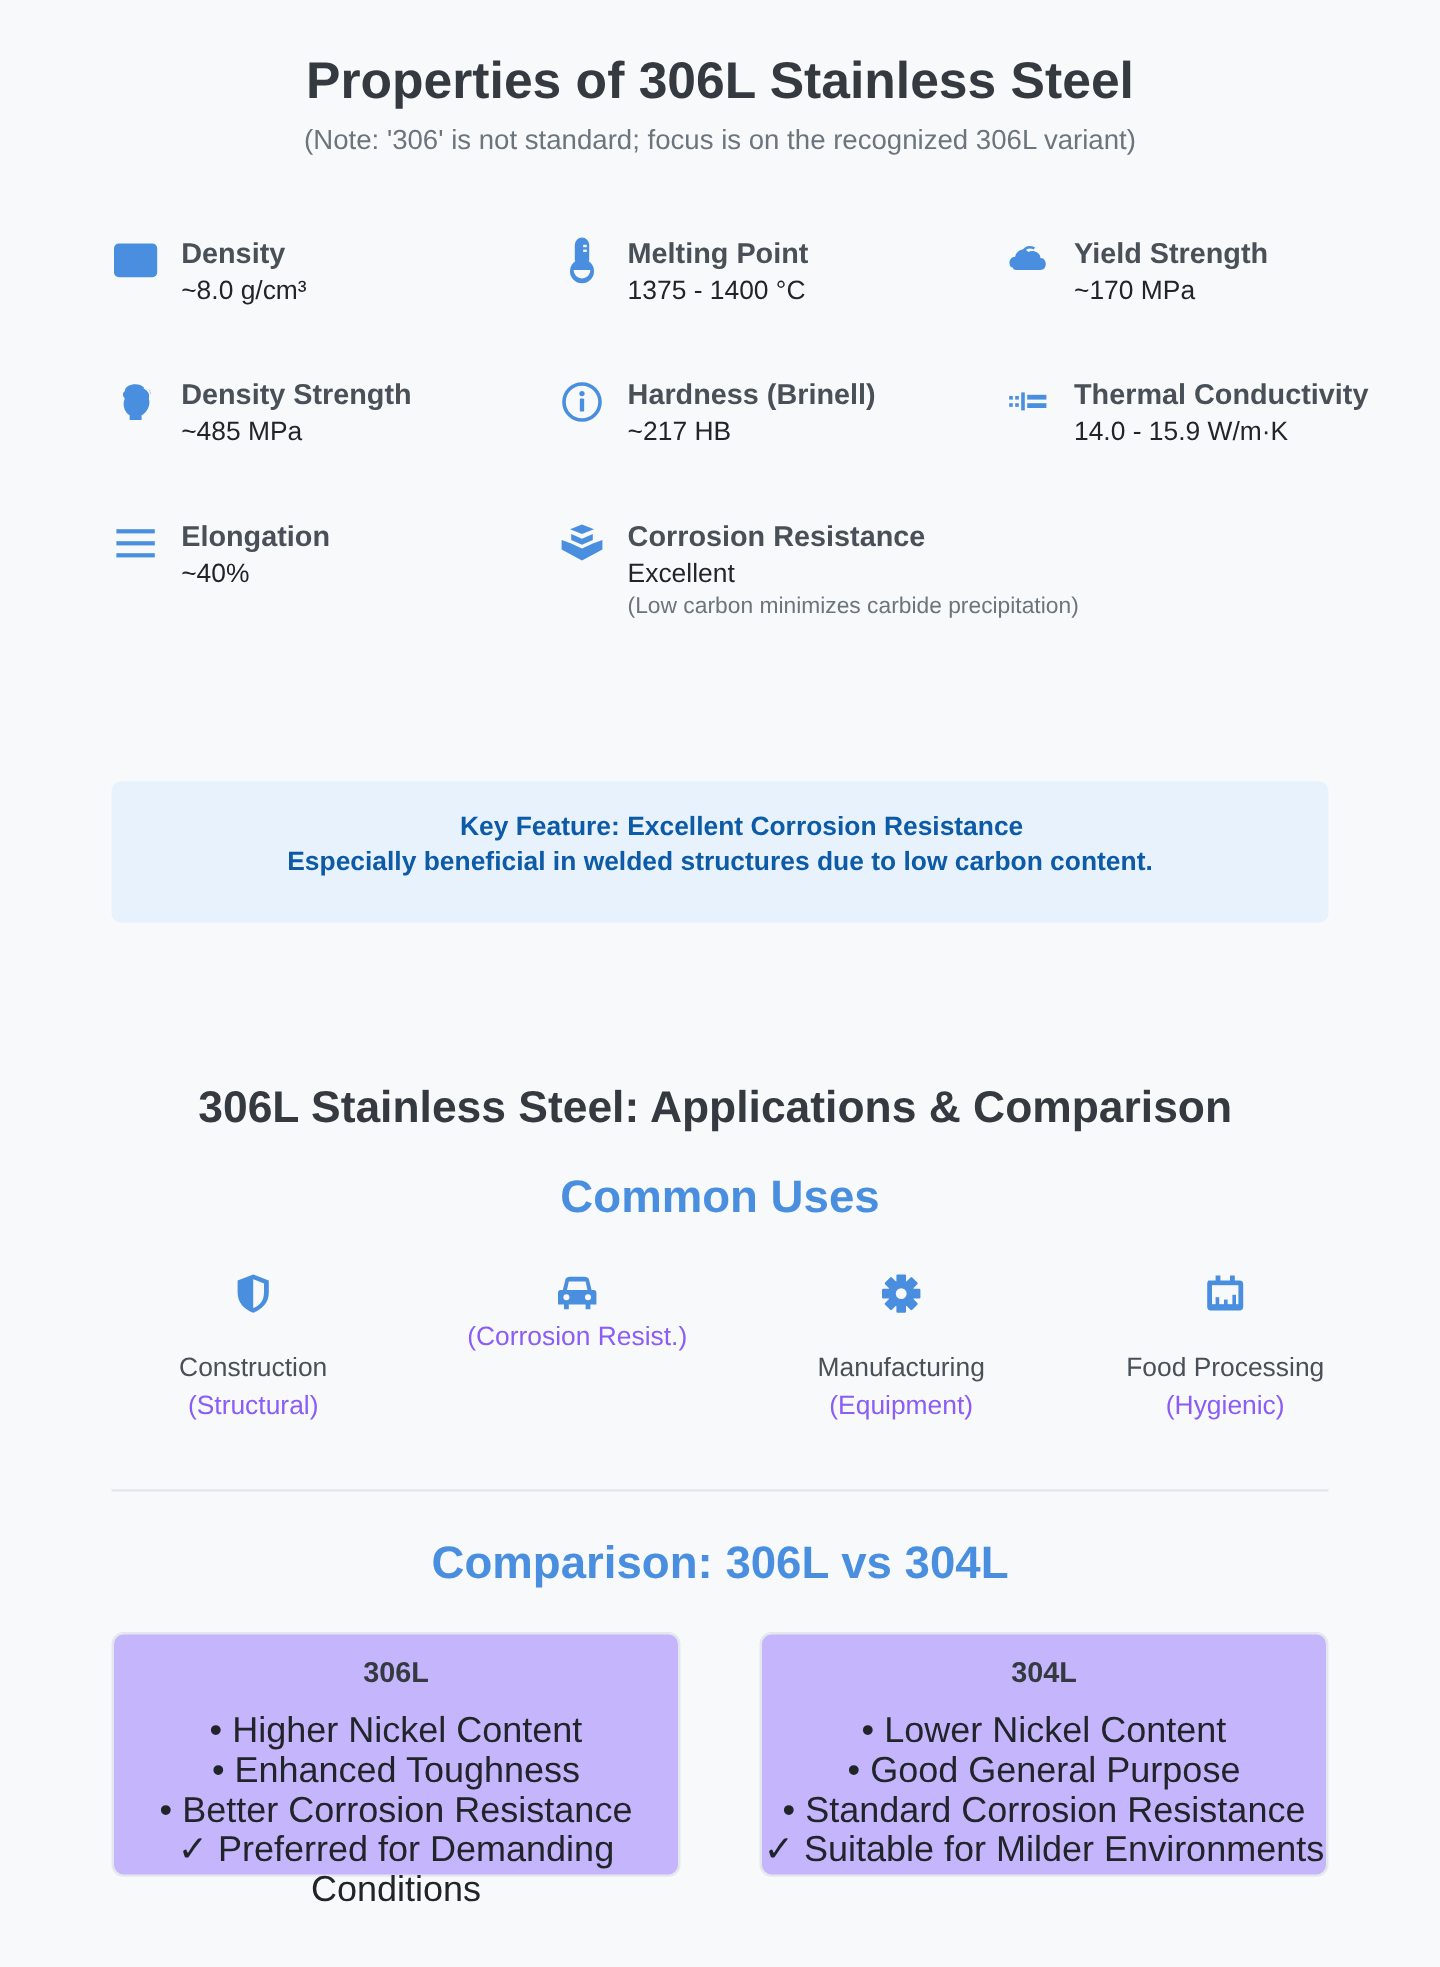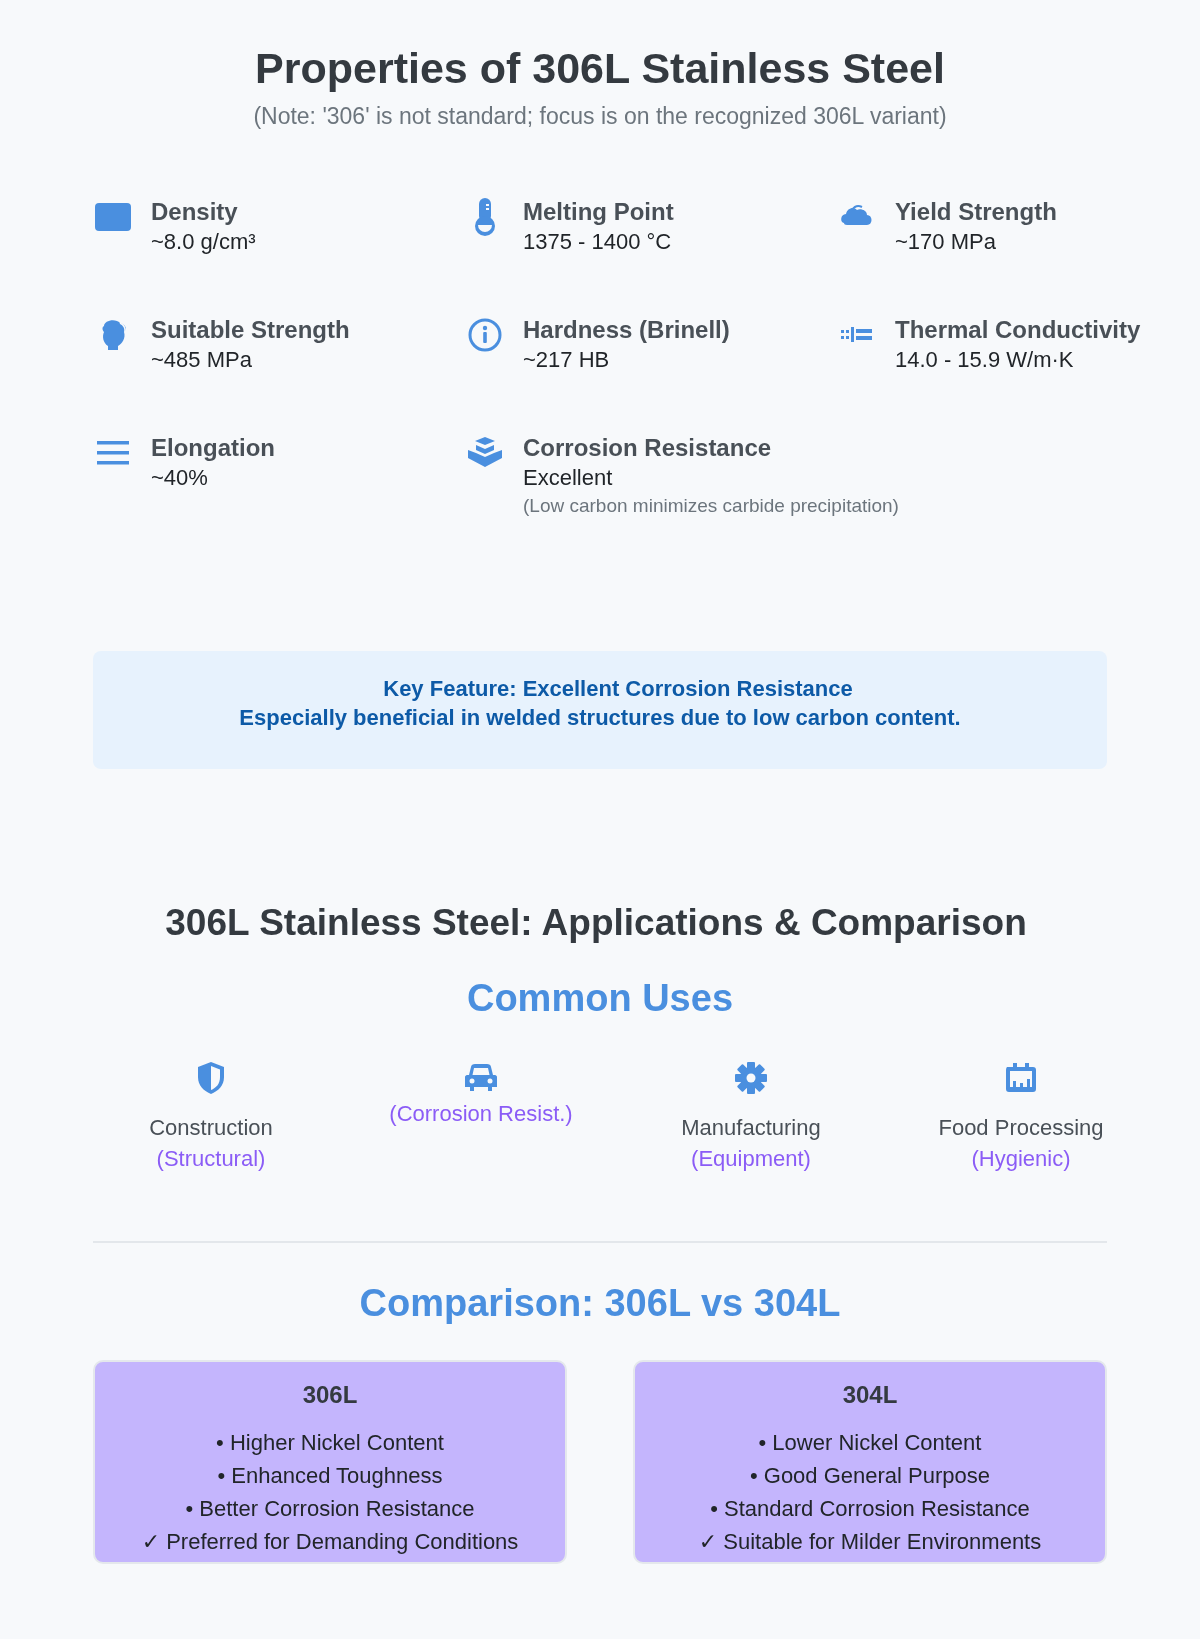--- a/index.html
+++ b/index.html
@@ -44,35 +44,35 @@
     text-align: center; font-size: 37px; font-weight: bold; color: #343a40;
   }
   .sub-head {
     position: absolute; left: 0; width: 1200px; text-align: center;
     font-size: 38px; font-weight: bold; color: #4a8fdf;
   }
   .use {
     position: absolute; top: 1058px; width: 260px; text-align: center;
   }
   .use .uicon { height: 40px; display: flex; align-items: center; justify-content: center; }
-  .use .uname { margin-top: 14px; font-size: 22px; color: #495057; line-height: 31px; }
+  .use .uname { margin-top: 26px; font-size: 22px; color: #495057; line-height: 31px; }
   .use .udesc { font-size: 22px; color: #8b5cf6; line-height: 31px; }
 
   .divider {
     position: absolute; top: 1241px; left: 93px; width: 1014px; height: 2px; background: #e3e7eb;
   }
 
   .card {
     position: absolute; top: 1360px; width: 474px; height: 204px;
     background: #c4b5fd; border: 2px solid #e4e8ec; border-radius: 10px;
     text-align: center;
   }
   .card .ctitle { margin-top: 18px; font-size: 24px; font-weight: bold; color: #343a40; line-height: 30px; }
   .card ul { list-style: none; margin-top: 16px; }
-  .card li { font-size: 22px; color: #212529; line-height: 33px; }
+  .card li { font-size: 30px; color: #212529; line-height: 33px; }
 </style>
 </head>
 <body>
 
 <h1 class="main-title">Properties of 306L Stainless Steel</h1>
 <p class="subtitle">(Note: '306' is not standard; focus is on the recognized 306L variant)</p>
 
 <div class="prop" style="top:197px; left:93px;">
   <span class="icon">
     <svg width="38" height="30" viewBox="0 0 38 30">
@@ -115,21 +115,21 @@
 </div>
 
 <div class="prop" style="top:315px; left:93px;">
   <span class="icon">
     <svg width="30" height="34" viewBox="0 0 30 34">
         <path d="M6 8 C6 2 18 0 22 5 C27 6 30 11 26 14 C28 20 24 26 20 28 L20 32 L10 32 L10 28 C5 25 4 18 6 14 C4 12 4 9 6 8 Z" fill="#4a8fdf"></path>
         <path d="M22 5 Q28 8 27 14" stroke="#f7f9fb" stroke-width="1.5" fill="none"></path>
       </svg>
   </span>
   <div>
-    <div class="label">Suitable Strength</div>
+    <div class="label">Density Strength</div>
     <div class="value">~485 MPa</div>
   </div>
 </div>
 
 <div class="prop" style="top:315px; left:465px;">
   <span class="icon">
     <svg width="36" height="36" viewBox="0 0 36 36">
         <circle cx="18" cy="18" r="15" stroke="#4a8fdf" stroke-width="3" fill="none"></circle>
         <circle cx="18" cy="11" r="2.2" fill="#4a8fdf"></circle>
         <rect x="16.2" y="15" width="3.6" height="11" rx="1" fill="#4a8fdf"></rect>

